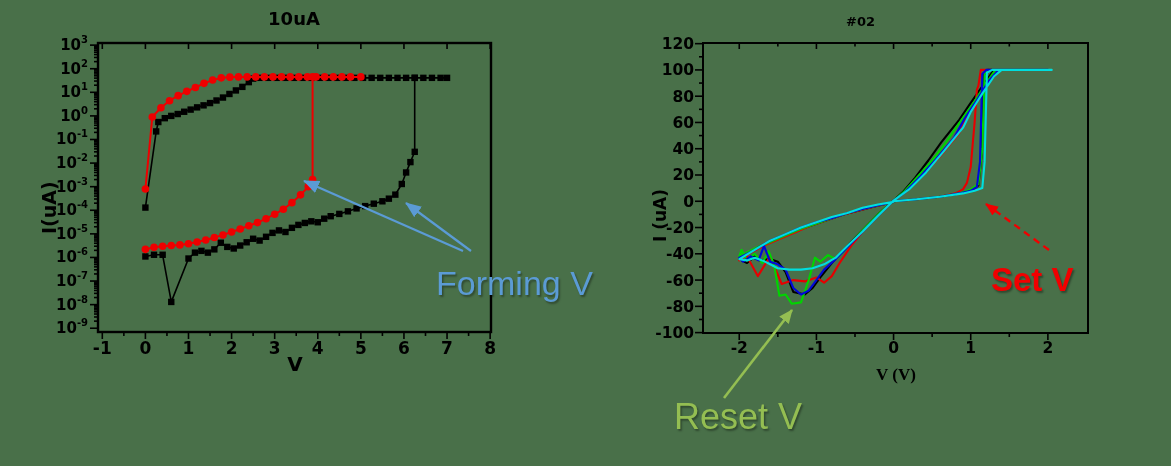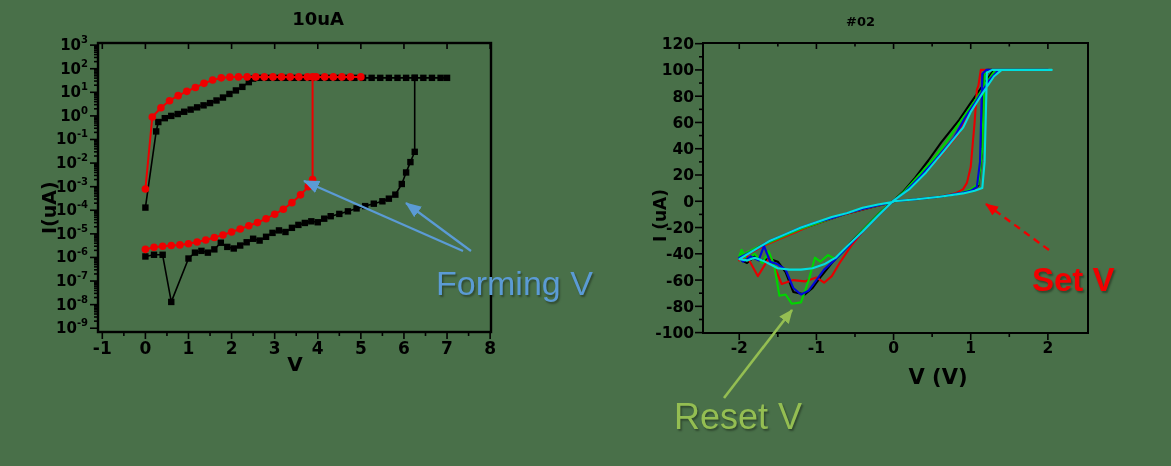--- a/index.html
+++ b/index.html
@@ -1,31 +1,31 @@
 <!DOCTYPE html>
 <html><head>
 <meta charset="utf-8">
 <style>
   html,body{margin:0;padding:0;}
   body{width:1171px;height:466px;overflow:hidden;}
   #canvas{position:relative;width:1171px;height:466px;background:#497049;
           font-family:"DejaVu Sans",sans-serif;}
   #plot-svg{position:absolute;left:0;top:0;}
   .chart-text{position:absolute;color:#000;font-weight:bold;white-space:nowrap;}
-  #left-title{left:244px;top:8px;width:100px;text-align:right;font-size:18px;}
+  #left-title{left:244px;top:8px;width:100px;text-align:center;font-size:18px;}
   #right-title{left:846px;top:14px;width:100px;text-align:left;font-size:13px;}
   #left-xlabel{left:279px;top:352px;width:32px;text-align:center;font-size:20px;}
-  #right-xlabel{left:888px;top:365px;width:100px;text-align:center;font-size:21px;}
+  #right-xlabel{left:846px;top:365px;width:100px;text-align:center;font-size:17px;font-family:Liberation Serif, serif;}
   .vlabel{position:absolute;transform:rotate(-90deg);transform-origin:0 0;}
   #left-ylabel{left:38px;top:234px;font-size:19px;}
   #right-ylabel{left:650px;top:242px;font-size:17px;}
   .annotation{position:absolute;font-family:"Liberation Sans",sans-serif;white-space:nowrap;
               text-shadow:1.5px 1.5px 2px rgba(0,0,0,0.35);margin-left:15px;}
   #forming-label{left:421px;top:264px;font-size:34px;}
-  #set-label{left:1017px;top:261px;font-size:33px;font-weight:bold;}
+  #set-label{left:976px;top:261px;font-size:33px;font-weight:bold;}
   #reset-label{left:659px;top:396px;font-size:36px;}
   svg text{font-family:"DejaVu Sans",sans-serif;font-weight:bold;fill:#000;}
 </style>
 </head>
 <body>
 
 <div id="canvas" style="background: rgb(73, 112, 73);">
   <svg id="plot-svg" width="1171" height="466">
       <g>
         <rect x="98" y="43" width="393" height="289" fill="none" stroke="#000" stroke-width="2.4"></rect>

